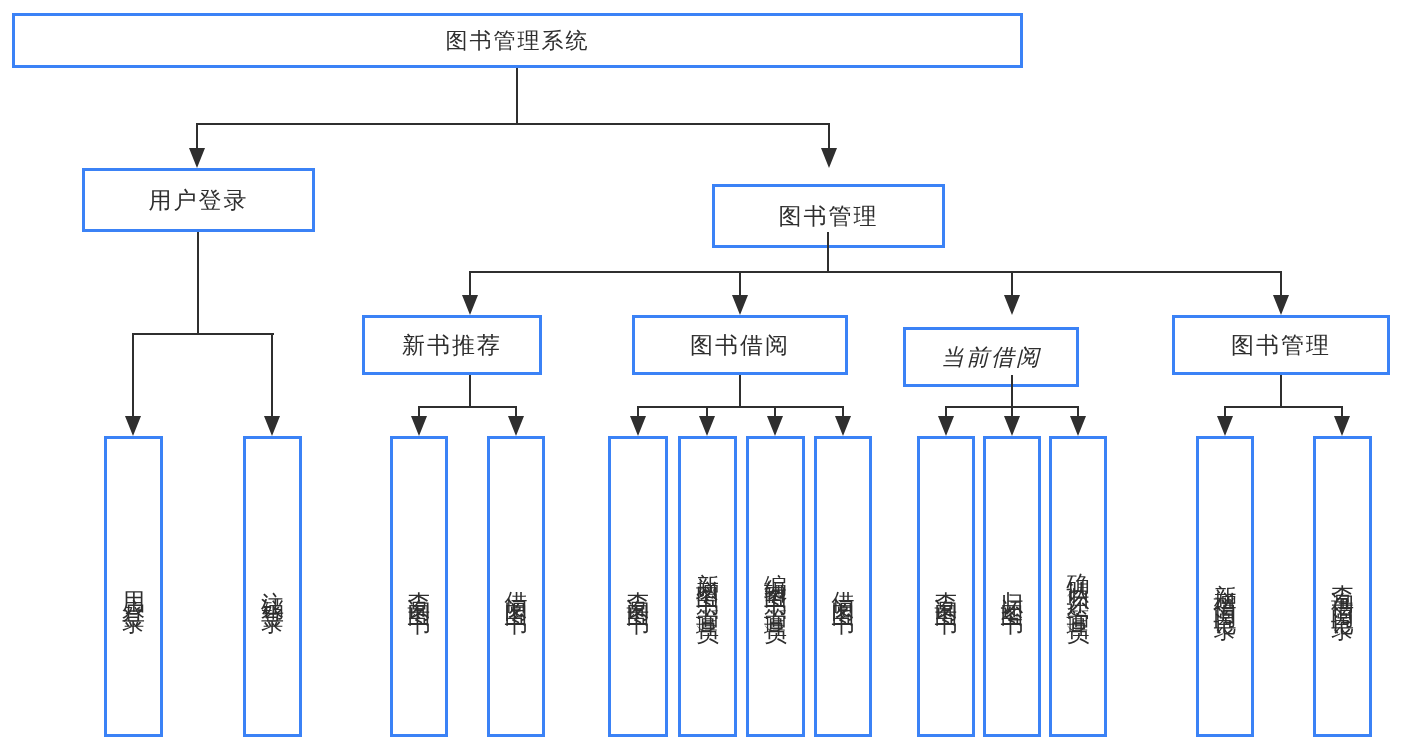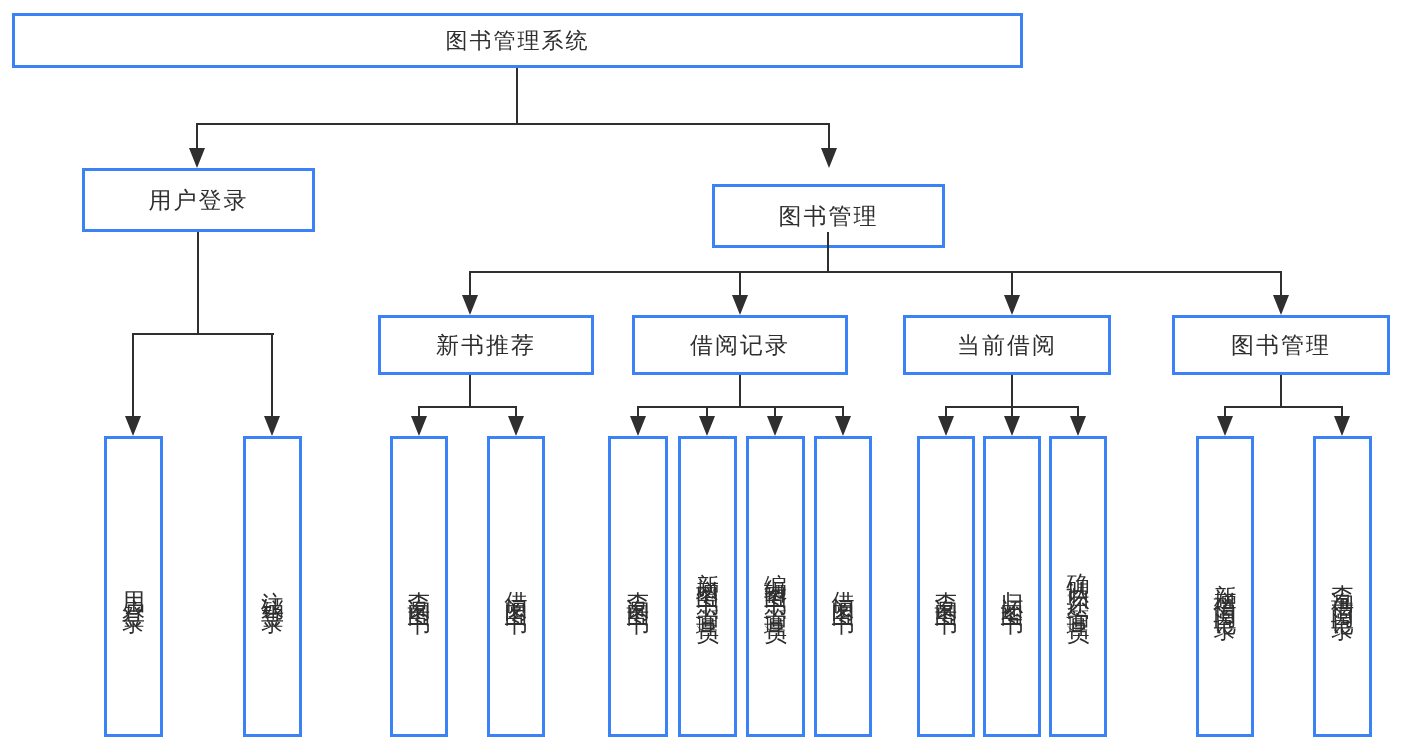--- a/index.html
+++ b/index.html
@@ -87,27 +87,27 @@
   <div class="line hl" style="left:469px;top:271px;width:813px;"></div>
   <div class="line vl" style="left:469px;top:271px;height:26px;"></div>
   <div class="arrow" style="left:462px;top:295px;"></div>
   <div class="line vl" style="left:739px;top:271px;height:26px;"></div>
   <div class="arrow" style="left:732px;top:295px;"></div>
   <div class="line vl" style="left:1011px;top:271px;height:26px;"></div>
   <div class="arrow" style="left:1004px;top:295px;"></div>
   <div class="line vl" style="left:1280px;top:271px;height:26px;"></div>
   <div class="arrow" style="left:1273px;top:295px;"></div>
 
-  <div class="box" style="left:378px;top:315px;width:216px;height:60px;">
+  <div class="box" style="left:362px;top:315px;width:180px;height:60px;">
     <span class="h-label">新书推荐</span>
   </div>
   <div class="box" style="left:632px;top:315px;width:216px;height:60px;">
-    <span class="h-label">借阅记录</span>
+    <span class="h-label">图书借阅</span>
   </div>
-  <div class="box" style="left:903px;top:315px;width:208px;height:60px;">
+  <div class="box" style="left:903px;top:327px;width:176px;height:60px;font-style:italic;">
     <span class="h-label">当前借阅</span>
   </div>
   <div class="box" style="left:1172px;top:315px;width:218px;height:60px;">
     <span class="h-label">图书管理</span>
   </div>
 
   <div class="line vl" style="left:469px;top:375px;height:33px;"></div>
   <div class="line hl" style="left:418px;top:406px;width:99px;"></div>
   <div class="line vl" style="left:418px;top:406px;height:12px;"></div>
   <div class="arrow" style="left:411px;top:416px;"></div>

